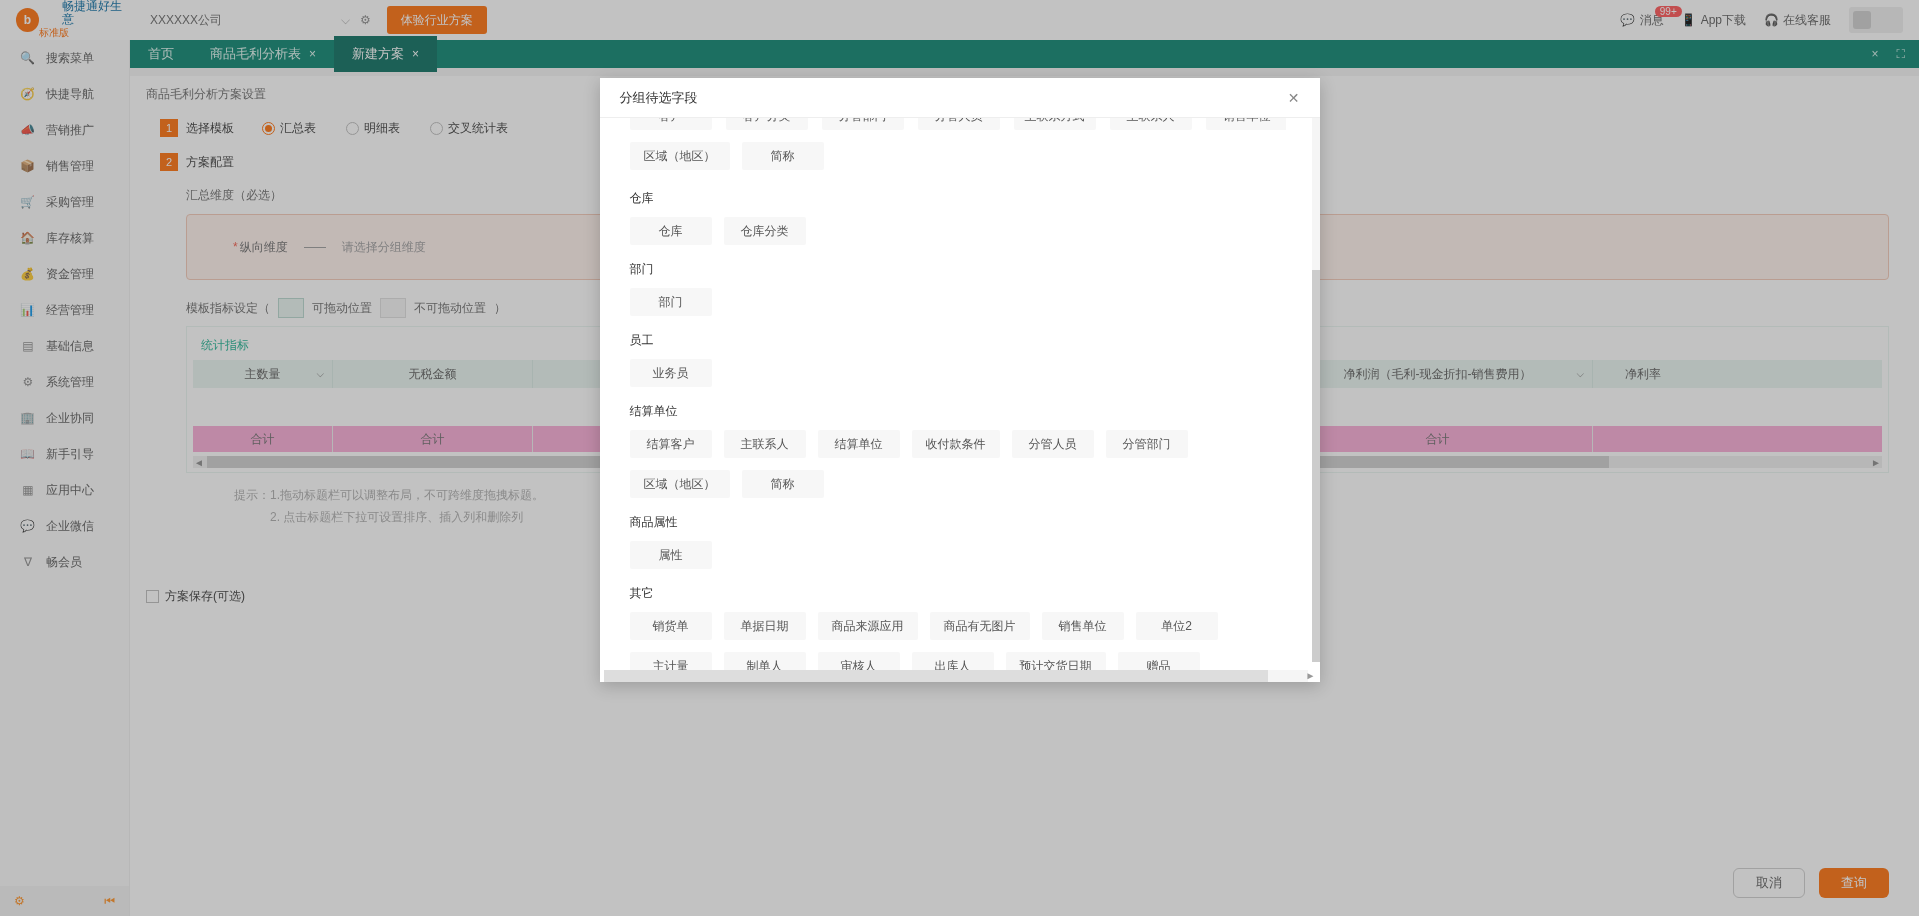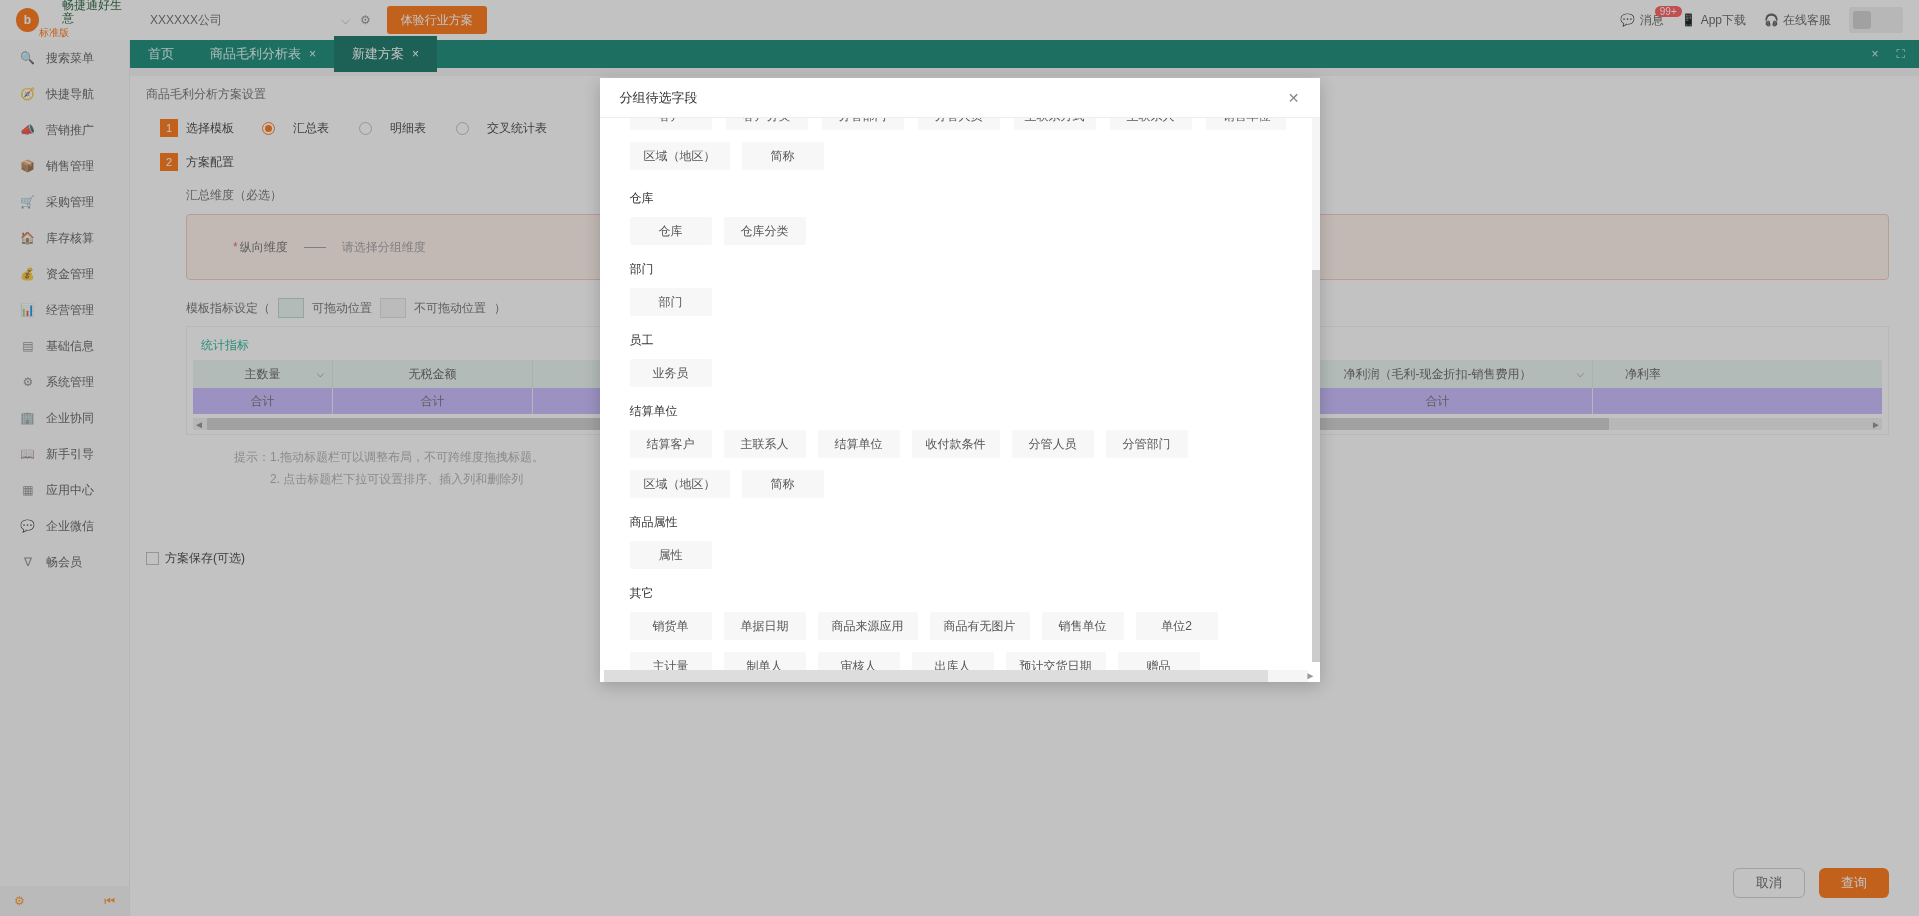--- a/index.html
+++ b/index.html
@@ -2,21 +2,21 @@
 <html><head>
 <meta charset="utf-8">
 <style>
 * { margin: 0; padding: 0; box-sizing: border-box; }
 body { font-family: "Microsoft YaHei", Arial, sans-serif; font-size: 12px; color: #333; background: #f5f5f5; width: 1919px; height: 916px; overflow: hidden; position: relative; }
 
 
 .topbar { height: 40px; background: #fff; display: flex; align-items: center; padding: 0 16px; }
 .logo-area { display: flex; align-items: center; width: 114px; }
 .logo-icon { width: 24px; height: 24px; background: #ff6a00; border-radius: 50%; display: flex; align-items: center; justify-content: center; color: #fff; font-weight: bold; }
-.logo-text { margin-left: 23px; color: #14532d; font-size: 12px; line-height: 1.1; font-family: Liberation Mono, monospace; }
+.logo-text { margin-left: 23px; color: #0369a1; font-size: 12px; line-height: 1.1; }
 .logo-sub { color: #ff6a00; font-size: 10px; }
 .company-select { margin-left: 20px; width: 200px; height: 26px; display: flex; align-items: center; color: #666; cursor: pointer; }
 .company-select .chev { margin-left: auto; color: #aaa; }
 .gear { margin-left: 10px; color: #888; cursor: pointer; }
 .orange-btn { margin-left: 16px; background: #ff6a00; color: #fff; border: none; height: 28px; padding: 0 14px; border-radius: 3px; cursor: pointer; font-size: 12px; }
 .topbar-right { margin-left: auto; display: flex; align-items: center; gap: 18px; color: #555; }
 .topbar-right .item { display: flex; align-items: center; gap: 4px; cursor: pointer; position: relative; }
 .badge { position: absolute; top: -6px; right: -18px; background: #ff4d4f; color: #fff; border-radius: 8px; padding: 0 5px; font-size: 10px; }
 .avatar-box { width: 54px; height: 26px; background: #eee; border-radius: 3px; display:flex; align-items:center; justify-content:flex-start; padding-left:4px;}
 .avatar-ic { width:18px; height:18px; background:#ccc; border-radius:3px;}
@@ -37,41 +37,41 @@
 .tabbar-right span { cursor: pointer; }
 
 
 .main { position: absolute; top: 76px; left: 130px; right: 0; bottom: 0; background: #fff; }
 .crumb-title { padding: 10px 16px; color: #666; }
 .config-area { padding: 6px 30px; }
 .step-row { display: flex; align-items: center; margin-bottom: 16px; }
 .step-num { width: 18px; height: 18px; background: #ff6a00; color: #fff; display: flex; align-items: center; justify-content: center; font-size: 11px; margin-right: 8px; }
 .step-label { color: #333; margin-right: 28px; }
 .radio-group { display: flex; gap: 30px; }
-.radio { display: flex; align-items: center; gap: 18px; cursor: pointer; }
+.radio { display: flex; align-items: center; gap: 5px; cursor: pointer; }
 .rcircle { width: 13px; height: 13px; border: 1px solid #bbb; border-radius: 50%; display:inline-flex; align-items:center; justify-content:center;}
 .rcircle.sel { border-color: #ff6a00; }
 .rcircle.sel::after { content:''; width:7px; height:7px; background:#ff6a00; border-radius:50%;}
 .sub-section { margin-left: 26px; margin-bottom: 14px; }
 .sub-label { color: #666; margin-bottom: 10px; }
 .dimension-box { background: #fff1ec; border: 1px solid #f3c7b4; border-radius: 4px; height: 66px; display: flex; align-items: center; padding-left: 46px; }
 .red-star { color: #f25643; margin-right: 2px; }
 .dim-label { color: #666; margin-right: 16px; }
 .dim-line { width: 22px; border-top: 1px solid #999; margin-right: 16px; }
 .dim-placeholder { color: #999; }
 .legend-row { display:flex; align-items:center; gap: 8px; color:#666; margin-top: 18px; margin-bottom: 8px;}
 .legend-box { width: 26px; height: 20px; display:inline-block; border:1px solid #ddd;}
 .legend-box.drag { background:#e9f5f0; border:1px solid #b5d6cd;}
 .legend-box.fixed { background:#f4f4f4;}
 .table-wrap { border: 1px solid #e9f5f0; padding: 6px 6px 4px 6px; position:relative;}
 .stats-title { color:#18b08f; font-size:12px; margin: 4px 8px 6px;}
 .metric-header { display:flex; background:#e9f5f0; height:28px; align-items:center;}
 .metric-cell { flex:0 0 auto; text-align:center; border-right:1px solid #d8eae3; height:100%; display:flex; align-items:center; justify-content:center; position:relative; color:#555;}
 .metric-cell .chev-d { position:absolute; right:8px; color:#888; font-size:10px;}
-.sum-row { display:flex; height:26px; align-items:center; background:#c4b5fd;}
+.sum-row { display:flex; height:26px; align-items:center; background:#f9a8d4;margin-top:38px;}
 .sum-cell { text-align:center; border-right:1px solid #eee; height:100%; display:flex; align-items:center; justify-content:center; color:#666;}
 .hscroll { height:12px; background:#eee; position:relative; margin-top:4px;}
 .hscroll-thumb { position:absolute; left:14px; width:83%; top:0; bottom:0; background:#ccc;}
 .hscroll-arrow-l, .hscroll-arrow-r { position:absolute; top:0; bottom:0; width:12px; display:flex; align-items:center; justify-content:center; color:#888; font-size:10px;}
 .hscroll-arrow-l{left:0;} .hscroll-arrow-r{right:0;}
 .hints { margin-top: 12px; color: #aaa; line-height: 1.8; margin-left: 48px; }
 .save-row { margin-top: 60px; display:flex; align-items:center; gap:6px; padding-left: 0px;}
 .chk { width:13px; height:13px; border:1px solid #bbb; display:inline-block;}
 
 

